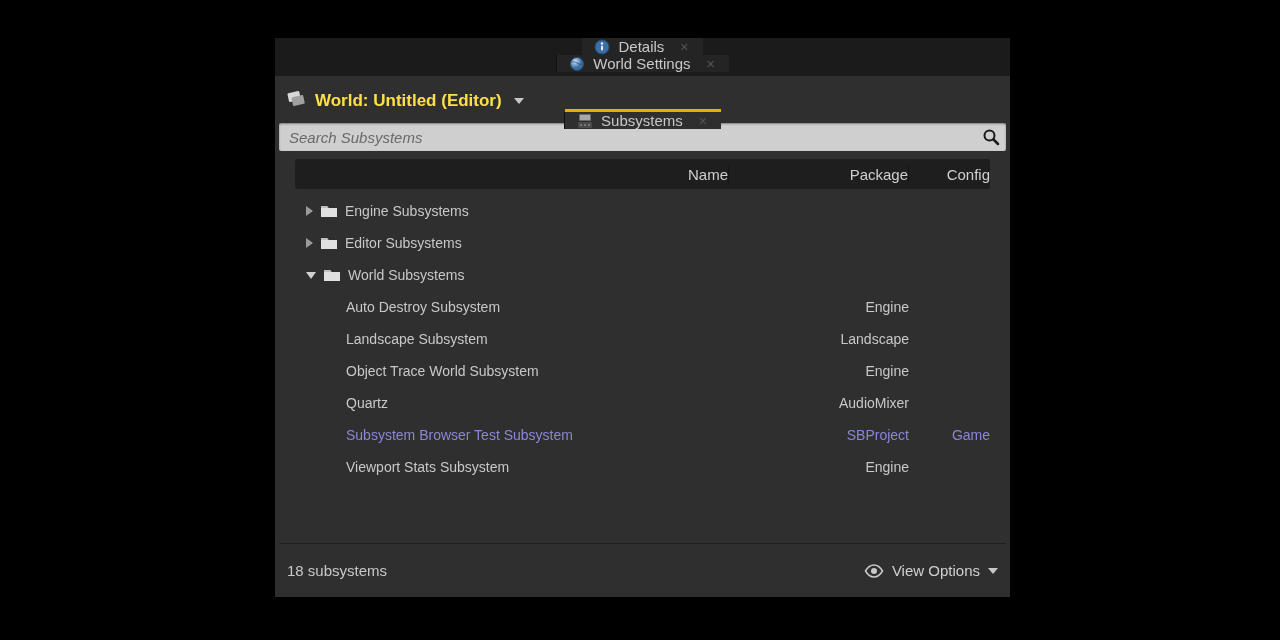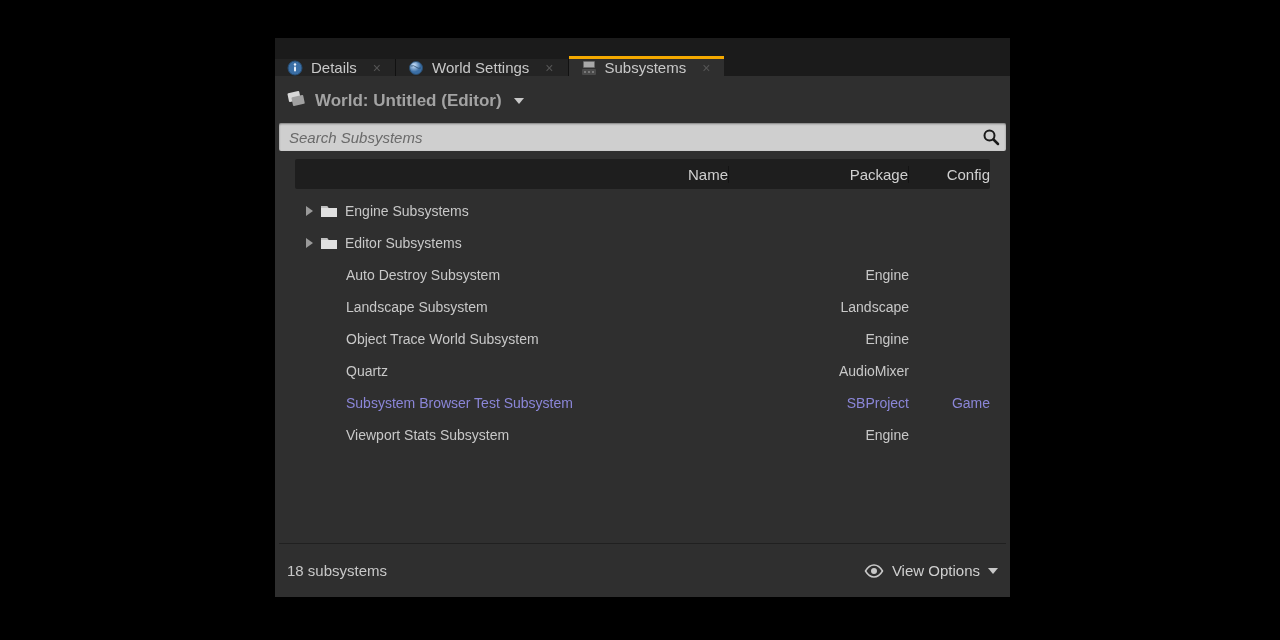--- a/index.html
+++ b/index.html
@@ -1,29 +1,29 @@
 <!DOCTYPE html>
 <html><head>
 <meta charset="utf-8">
 <style>
   * { box-sizing: border-box; margin: 0; padding: 0; }
   html, body { width: 1280px; height: 640px; background: #000; font-family: "Segoe UI", Arial, sans-serif; font-size: 15px; color: #c8c8c8; }
   .panel { position: absolute; left: 275px; top: 38px; width: 735px; height: 559px; background: #2f2f2f; }
-  .tabs { height: 38px; display: flex; align-items: flex-end; background: #1b1b1b; }
+  .tabs { height: 38px; display: flex; align-items: center; background: #1b1b1b; flex-direction: column; }
   .tab { display: flex; align-items: center; padding: 0 10px 0 12px; gap: 8px; background: #242424; border-left: 1px solid #111; position: relative; }
   .tab.first { border-left: none; }
   .tab.active { background: #2f2f2f; margin-top: 40px; }
   .tab.active::before { content: ""; position: absolute; left: 0; right: 0; top: -3px; height: 3px; background: #f4a900; }
   .tab .label { color: #c8c8c8; }
   .tab .close { color: #555; font-size: 14px; padding: 0 4px; margin-left: 4px; }
   .tab-icon { width: 16px; height: 16px; display: inline-block; }
   .tabs-filler { flex: 1; background: #1b1b1b; }
 
   .header { display: flex; align-items: center; padding: 12px 10px 10px 10px; gap: 8px; }
-  .header-title { font-weight: 600; color: #a3a3a3; font-size: 17px; }
+  .header-title { font-weight: 600; color: #fde047; font-size: 17px; }
   .header-caret { width: 0; height: 0; border-left: 5px solid transparent; border-right: 5px solid transparent; border-top: 6px solid #c8c8c8; display: inline-block; margin-left: 4px; }
 
   .search-wrap { padding: 0 4px 8px 4px; }
   .search { display: flex; align-items: center; background: #cfcfcf; border-radius: 2px; height: 28px; padding: 0 6px 0 10px; box-shadow: inset 0 1px 2px rgba(0,0,0,.4); }
   .search input { flex: 1; border: none; background: transparent; font-size: 15px; color: #333; outline: none; font-style: italic; }
   .search input::placeholder { color: #6a6a6a; }
   .search .mag { width: 18px; height: 18px; }
 
   .table-area { padding: 0 20px; text-align: right; }
   .cols { display: flex; height: 30px; align-items: center; background: #1e1e1e; border-radius: 2px; }
@@ -155,20 +155,33 @@
                 <path d="M1 2 L7 2 L8.5 4 L17 4 L17 13 L1 13 Z" fill="#e0e0e0"></path>
                 <path d="M1 2 L7 2 L8.5 4 L1 4 Z" fill="#c0c0c0"></path>
               </svg></span>
             <span class="txt">Editor Subsystems</span>
           </div>
           <div class="pkg"></div>
           <div class="cfg"></div>
         </div>
         <div class="tree-row">
           <div class="name">
+            <span class="indent-top"></span>
+            <span class="disclosure open"></span>
+            <span class="folder"><svg viewBox="0 0 18 14">
+                <path d="M1 2 L7 2 L8.5 4 L17 4 L17 13 L1 13 Z" fill="#e0e0e0"></path>
+                <path d="M1 2 L7 2 L8.5 4 L1 4 Z" fill="#c0c0c0"></path>
+              </svg></span>
+            <span class="txt">World Subsystems</span>
+          </div>
+          <div class="pkg"></div>
+          <div class="cfg"></div>
+        </div>
+        <div class="tree-row">
+          <div class="name">
             <span class="indent-child"></span>
             <span class="txt">Auto Destroy Subsystem</span>
           </div>
           <div class="pkg">Engine</div>
           <div class="cfg"></div>
         </div>
         <div class="tree-row">
           <div class="name">
             <span class="indent-child"></span>
             <span class="txt">Landscape Subsystem</span>

